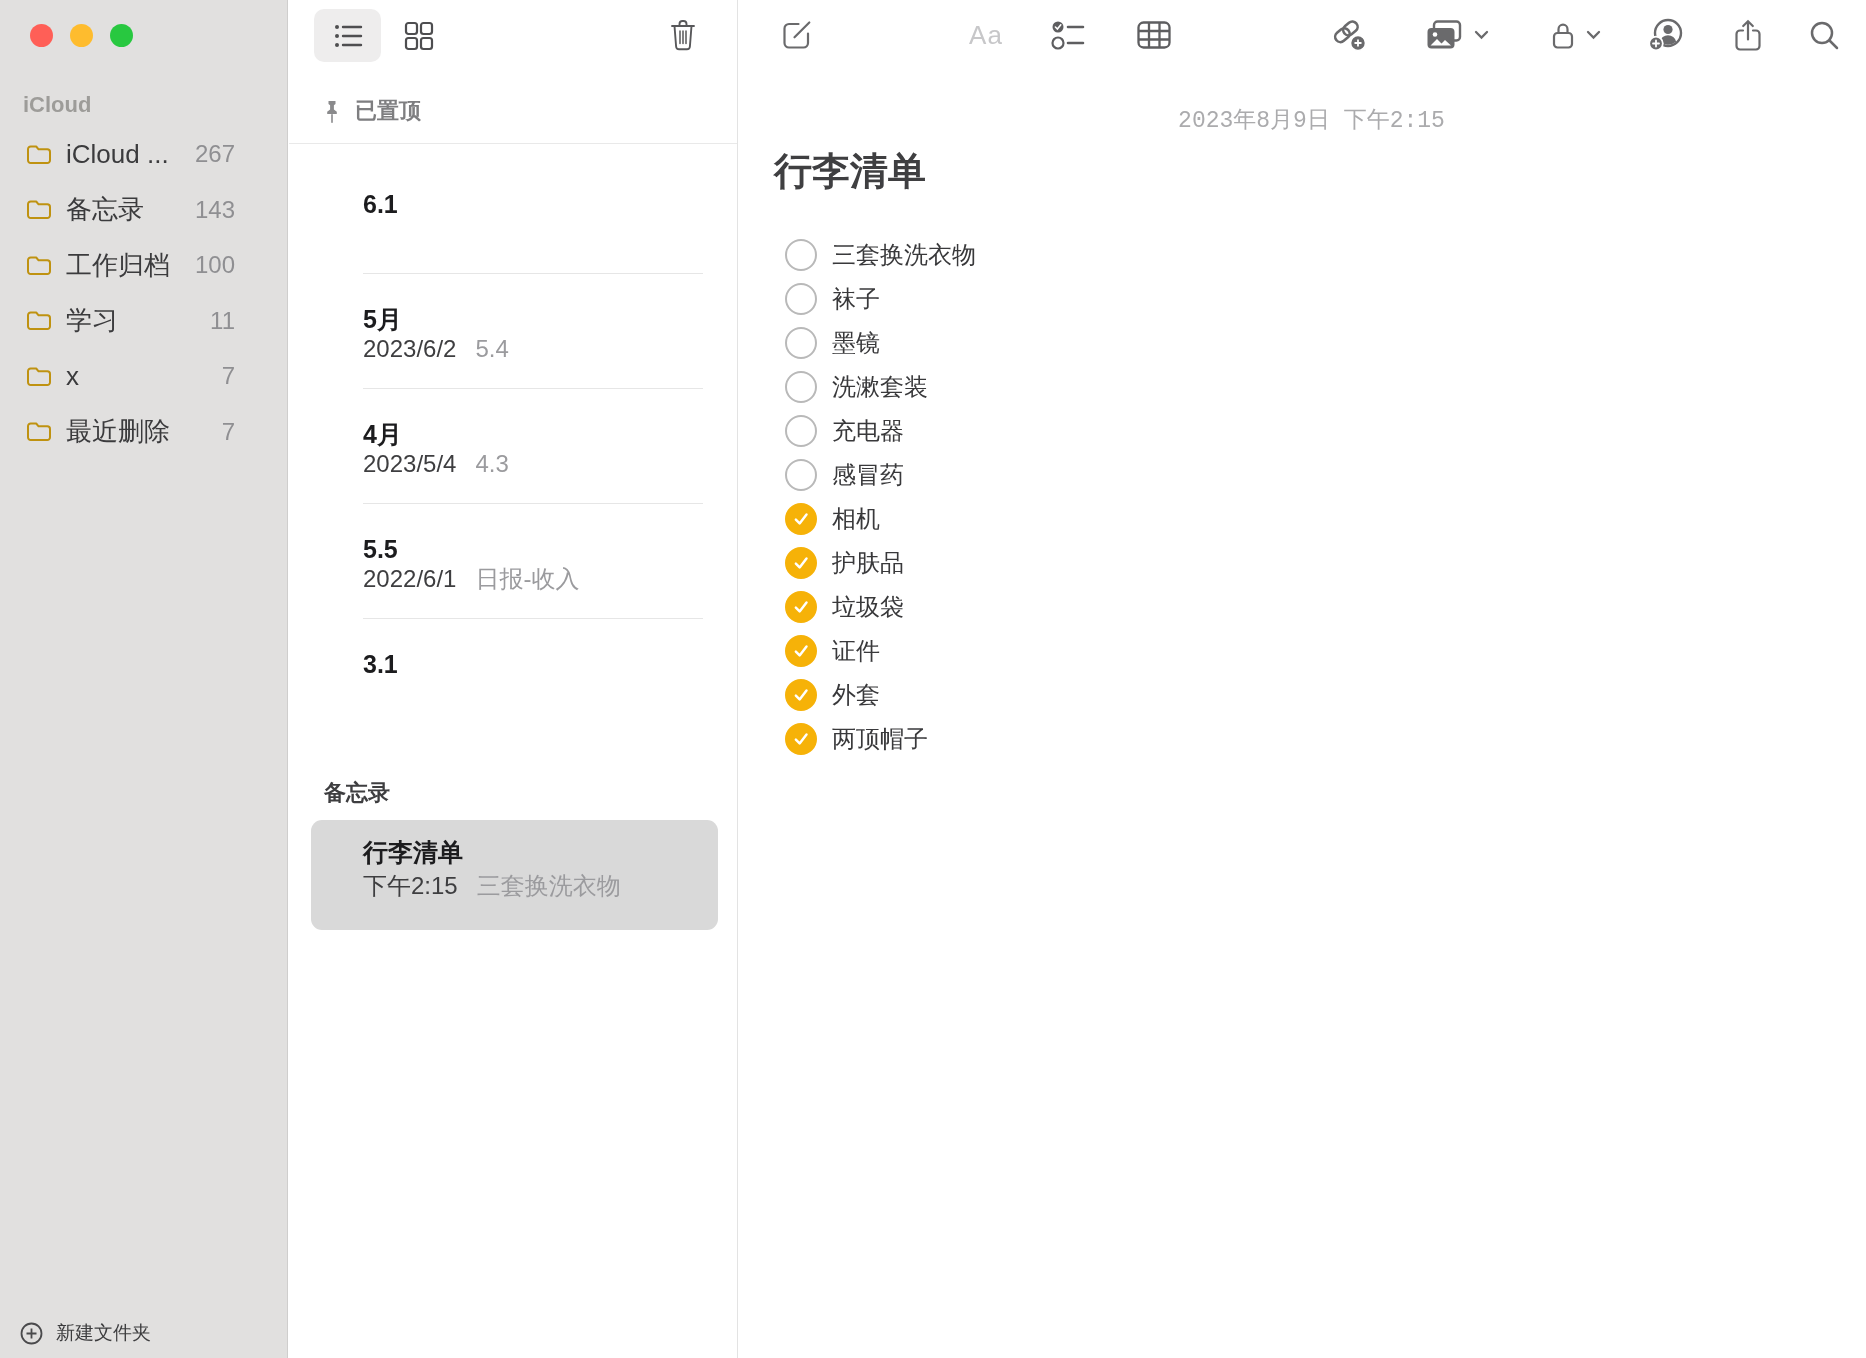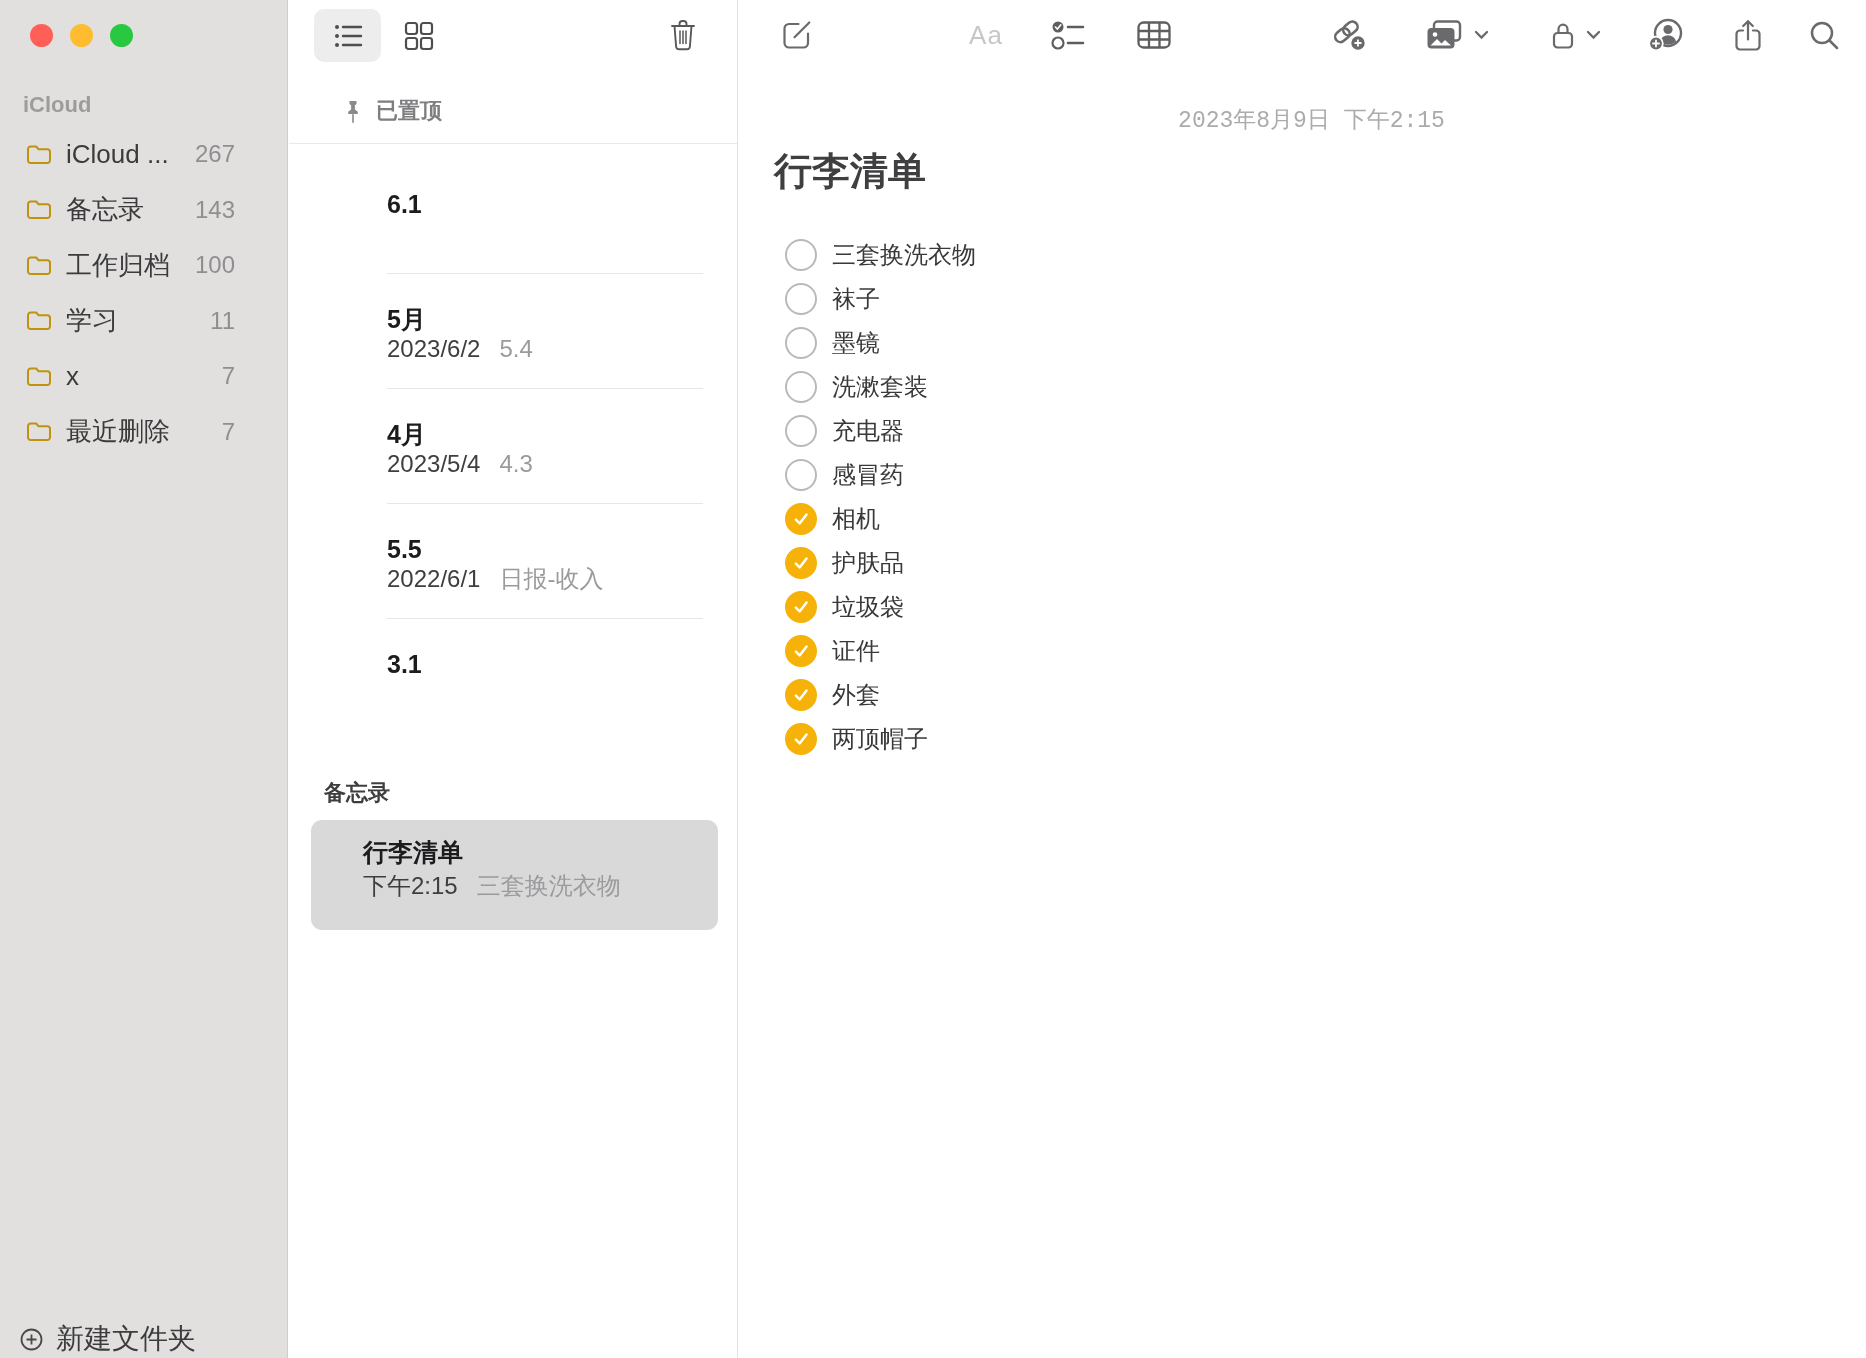--- a/index.html
+++ b/index.html
@@ -19,36 +19,36 @@
   .srow { display:flex; align-items:center; height:48px; margin-bottom:7.5px;
           padding:0 13px 0 16px; border-radius:7px; cursor:default; }
   .srow .ficon { color:#BF9210; margin-right:14px; flex:0 0 auto; }
   .srow .flabel { font-size:26px; color:#3B3B3D; white-space:nowrap; overflow:hidden; flex:1; }
   .srow .fcount { font-size:24px; color:#8F8F92; margin-left:10px; }
   .srow.selected { background:#E9BE4C; }
   .srow.selected .ficon { color:#fff; }
   .srow.selected .flabel { color:#fff; font-weight:700; }
   .srow.selected .fcount { color:#fff; font-weight:600; }
   .new-folder { position:absolute; left:20px; top:1320px; display:flex; align-items:center; gap:13px;
-                font-size:28px; color:#3C3C3E; }
+                font-size:19px; color:#3C3C3E; }
   .new-folder .nf-icon { color:#4A4A4C; }
 
   
   .notes-col { position:absolute; left:289px; top:0; width:449px; height:1358px;
                background:#fff; border-right:1px solid #E3E3E3; }
   .btn { display:flex; align-items:center; justify-content:center; color:#555557; }
   .lv-btn { position:absolute; left:25px; top:9px; width:67px; height:53px;
             background:#EEEDED; border-radius:10px; }
   .gv-btn { position:absolute; left:107px; top:13px; width:46px; height:45px; }
   .trash-btn { position:absolute; left:370px; top:11px; width:48px; height:48px; }
-  .pin-head { position:absolute; left:54px; top:96px; height:30px; display:flex;
+  .pin-head { position:absolute; left:33px; top:96px; height:30px; display:flex;
               align-items:center; gap:13px; color:#8A8A8C; }
   .pin-head .pin-label { font-size:22px; font-weight:600; color:#7E7E80; }
   .pinned-list { position:absolute; left:0; top:143px; width:100%; list-style:none;
-                 border-top:1px solid #E9E9E9; padding-top:15px;padding-left:24px; }
+                 border-top:1px solid #E9E9E9; padding-top:15px; }
   .pl-item { position:relative; height:115px; padding:30px 34px 0 74px; }
   .pl-item::after { content:""; position:absolute; left:74px; right:34px; bottom:0; height:1px; background:#E6E6E6; }
   .pl-item:last-child::after { display:none; }
   .nl-title { font-size:25px; font-weight:700; color:#1C1C1E; line-height:30px; }
   .nl-sub { font-size:24px; color:#3E3E40; line-height:30px; white-space:nowrap; }
   .nl-preview { color:#9B9B9E; margin-left:19px; }
   .nl-section { position:absolute; left:35px; top:778px; font-size:22px; font-weight:700; color:#3E3E40; }
   .cards { position:absolute; left:22px; top:820px; width:407px; list-style:none; }
   .card { height:110px; border-radius:11px; padding:19px 18px 0 52px; }
   .card.selected { background:#D9D9D9; }

